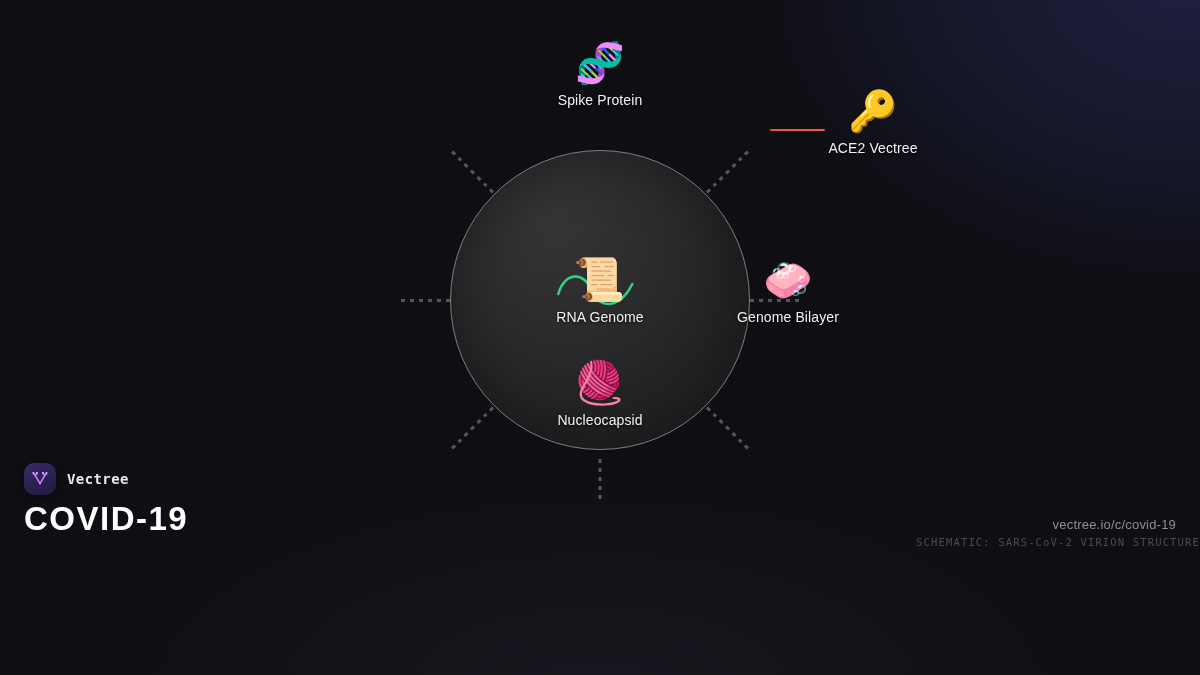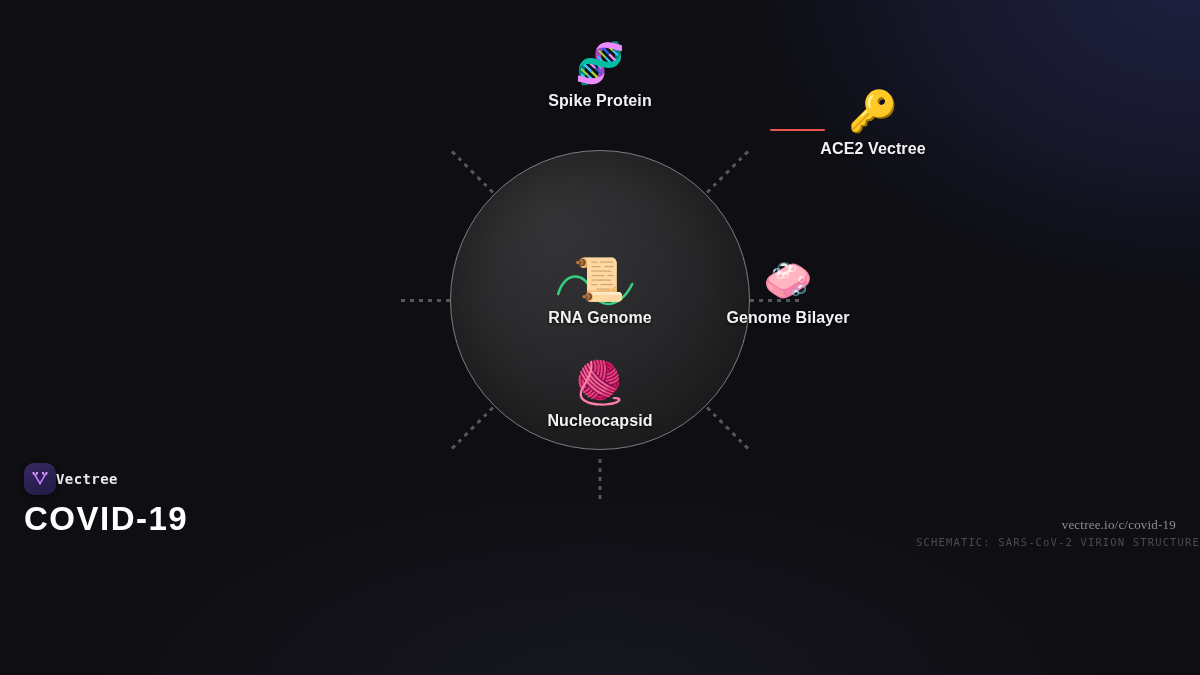--- a/index.html
+++ b/index.html
@@ -71,22 +71,22 @@
   }
   .node .glyph {
     font-size:40px;
     line-height:46px;
     height:46px;
     display:flex; align-items:center; justify-content:center;
     position:relative;
   }
   .node .label {
     margin-top:6px;
-    font-size:16px;
-    font-weight:bold;
+    font-size:14px;
+    font-weight:normal;
     color:#f2f2f4;
     letter-spacing:0.1px;
     text-shadow:0 1px 3px rgba(0,0,0,0.85);
   }
   .node.lg .glyph { font-size:42px; }
 
   
   .rna-wave {
     position:absolute;
     left:50%; top:50%;
@@ -107,21 +107,21 @@
   }
 
   
   .footer {
     position:absolute;
     left:0; right:0; bottom:0; height:115px;
   }
   .brand-row {
     position:absolute;
     left:24px; top:-97px;
-    display:flex; align-items:center; gap:0;
+    display:flex; align-items:center; gap:11px;
   }
   .brand-mark {
     width:32px; height:32px;
     border-radius:10px;
     background:linear-gradient(150deg,#3b2a66 0%,#2a2050 55%,#221a45 100%);
     display:flex; align-items:center; justify-content:center;
     box-shadow:0 1px 5px rgba(0,0,0,0.5);
   }
   .brand-name {
     font-family:"DejaVu Sans Mono","Liberation Mono", monospace;
@@ -133,21 +133,21 @@
     position:absolute;
     left:24px; top:-60px;
     font-family:Liberation Sans, sans-serif;
     font-size:33px; font-weight:bold;
     color:#ffffff;
     letter-spacing:1.5px;
   }
   .url {
     position:absolute;
     right:24px; top:-43px;
-    font-family:Liberation Serif, serif;
+    font-family:Liberation Sans, sans-serif;
     font-size:13px;
     color:#8d8d99;
     letter-spacing:0.2px;
     margin-left:38px;
   }
 </style>
 </head>
 <body>
 
 <div id="stage">

